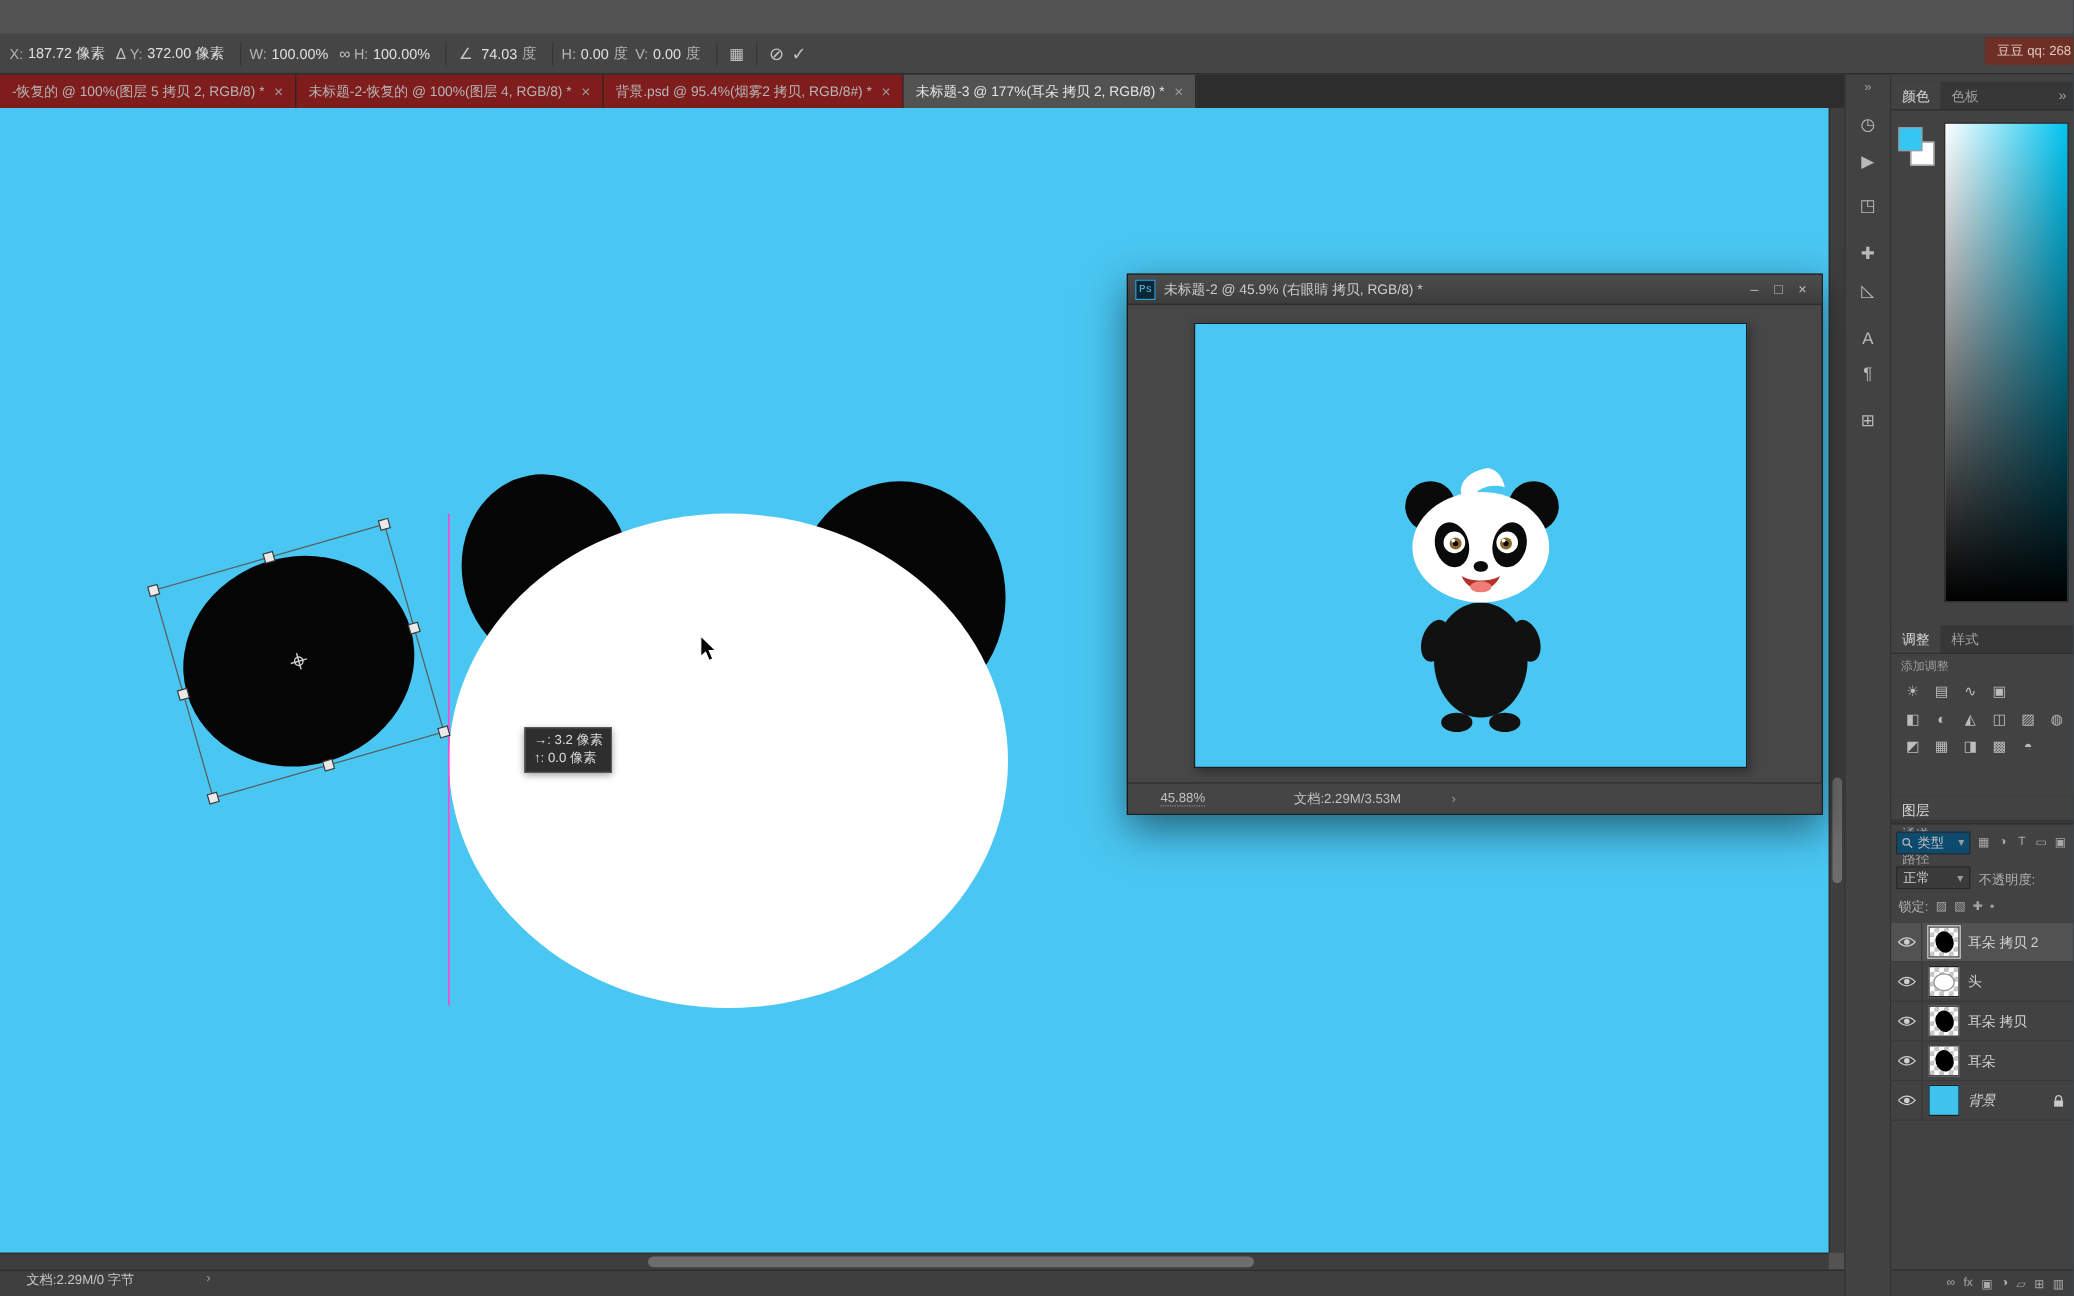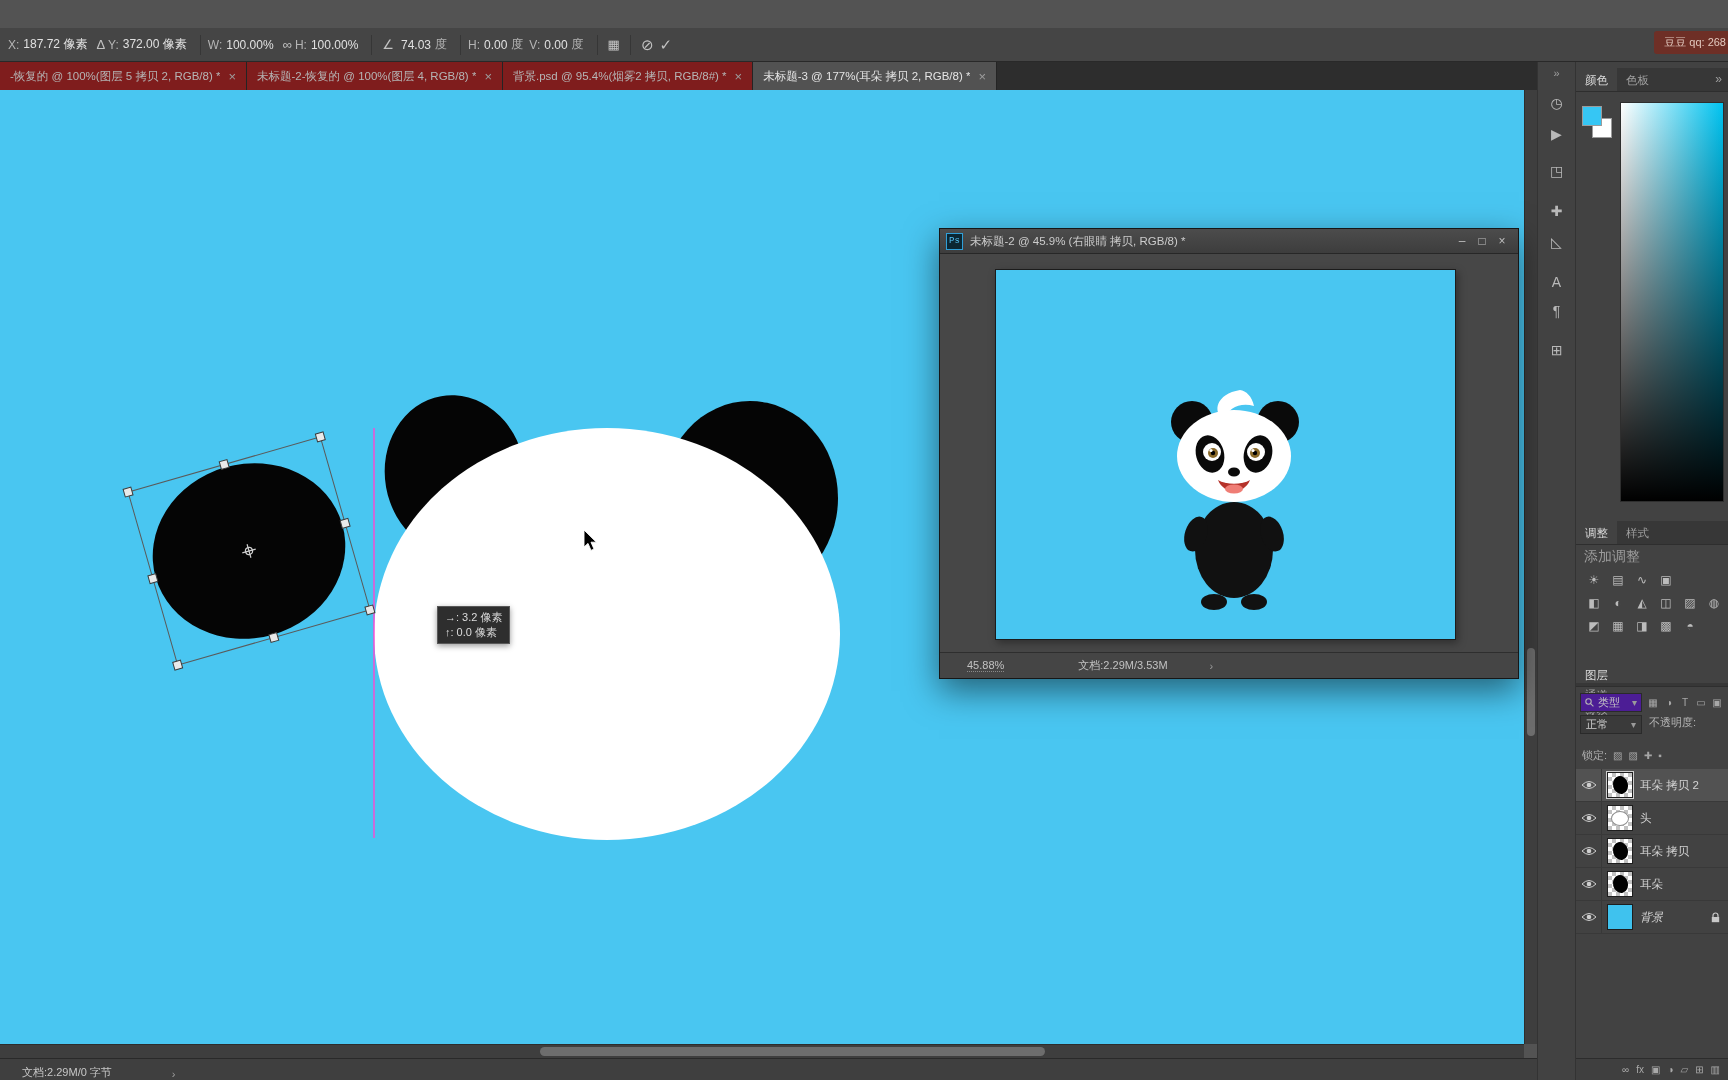--- a/index.html
+++ b/index.html
@@ -46,21 +46,21 @@
 
   
   .vscroll { position:absolute; left:1524px; top:90px; width:13px; height:954px; background:#3e3e3e;
              border-left:1px solid #2d2d2d; z-index:2; }
   .vthumb { position:absolute; left:2px; right:2px; top:558px; height:88px; background:#6d6d6d; border-radius:6px; }
   .hscroll { position:absolute; left:0; top:1044px; width:1524px; height:14px; background:#3e3e3e;
              border-top:1px solid #2d2d2d; z-index:2; }
   .hthumb { position:absolute; top:2px; height:9px; left:540px; width:505px; background:#6d6d6d; border-radius:5px; }
   .statusbar { position:absolute; left:0; top:1058px; width:1537px; height:22px; background:#3f3f3f;
                border-top:1px solid #292929; color:#c7c7c7; font-size:11px;
-               display:flex; align-items:flex-end; z-index:8; }
+               display:flex; align-items:flex-start; z-index:8; }
   .statusbar .doc-info { margin-left:22px; }
   .statusbar .chevron { margin-left:60px; color:#9f9f9f; }
 
   
   .float-win { position:absolute; left:939px; top:228px; width:580px; height:451px;
                background:#474747; border:1px solid #161616; z-index:5;
                box-shadow:0 12px 32px rgba(0,0,0,.5); }
   .fw-title { height:25px; background:linear-gradient(#4c4c4c,#3d3d3d); border-bottom:1px solid #272727;
               display:flex; align-items:center; padding:0 6px; color:#cccccc; font-size:11.5px; }
   .ps-badge { width:17px; height:17px; background:#0b2733; border:1px solid #2f9fd8; color:#55c3f7;
@@ -97,36 +97,36 @@
                border:1px solid #9b9b9b; z-index:2; }
   .bg-swatch { position:absolute; left:16px; top:26px; width:20px; height:20px; background:#ffffff;
                border:1px solid #9b9b9b; z-index:1; }
   .color-field { position:absolute; left:44px; top:10px; width:104px; height:400px;
                  border:1px solid #2e2e2e;
                  background-image:linear-gradient(to bottom, rgba(0,0,0,0), #000),
                                   linear-gradient(to right, #ffffff, #00c3f0); }
 
   .adjust-tabs { top:459px; }
   .adjust-content { position:absolute; left:0; top:483px; width:100%; height:118px; }
-  .adjust-header { color:#9c9c9c; font-size:14px; padding:3px 0 2px 8px; }
+  .adjust-header { color:#9c9c9c; font-size:10px; padding:3px 0 2px 8px; }
   .adj-row { display:flex; gap:4px; padding-left:8px; height:23px; align-items:center; }
   .adj-icon { width:20px; text-align:center; color:#bcbcbc; font-size:12px; }
 
   .layers-tabs { top:601px;flex-direction:column; }
   .filter-row { position:absolute; left:0; top:627px; width:100%; height:26px;
                 display:flex; align-items:center; padding:0 4px; }
   .filter-drop { display:flex; align-items:center; gap:4px; width:72px; height:19px;
-                 background:#4c1d95; border:1px solid #2a2a2a; color:#c4c4c4;
+                 background:#0c4a6e; border:1px solid #2a2a2a; color:#c4c4c4;
                  font-size:11px; padding:0 4px; }
   .filter-drop .dd-arrow { margin-left:auto; font-size:10px; color:#9a9a9a; }
   .filter-icons { display:flex; margin-left:4px; gap:2px; }
   .filter-icons span { width:14px; text-align:center; color:#a8a8a8; font-size:10px; }
 
   .blend-row { position:absolute; left:0; top:653px; width:100%; height:26px;
-               display:flex; align-items:flex-start; padding:0 4px; overflow:hidden; }
+               display:flex; align-items:flex-end; padding:0 4px; overflow:hidden; }
   .blend-drop { display:flex; align-items:center; width:62px; height:19px; background:#3a3a3a;
                 border:1px solid #2a2a2a; color:#d0d0d0; font-size:11px; padding:0 5px; flex:none; }
   .blend-drop .dd-arrow { margin-left:auto; font-size:10px; color:#9a9a9a; }
   .opacity-label { margin-left:7px; color:#b2b2b2; font-size:11px; white-space:nowrap; }
 
   .lock-row { position:absolute; left:0; top:681px; width:100%; height:24px;
               display:flex; align-items:center; padding:0 6px; color:#b2b2b2; font-size:11px; gap:6px; }
   .lock-row .lk { color:#a5a5a5; font-size:10px; }
 
   .layers-list { position:absolute; left:0; top:707px; width:100%; }

